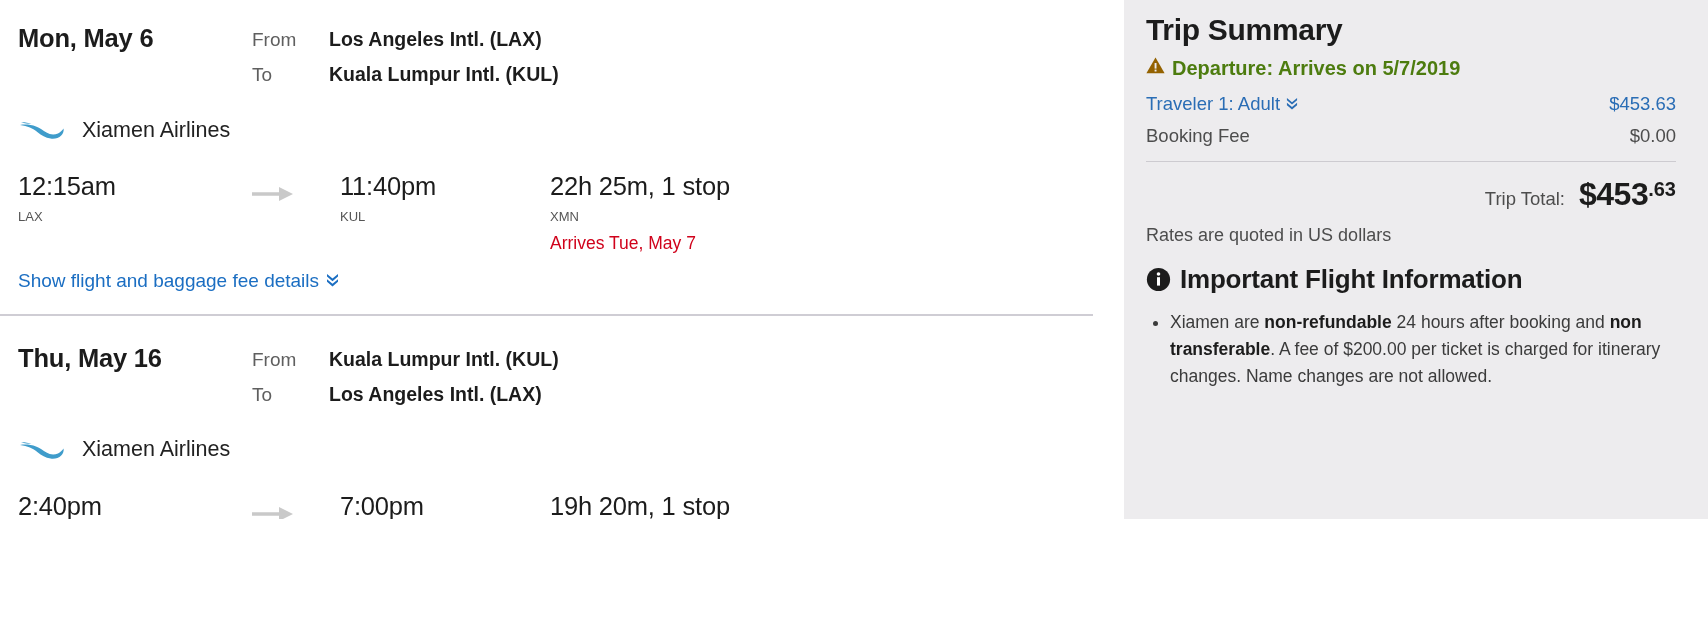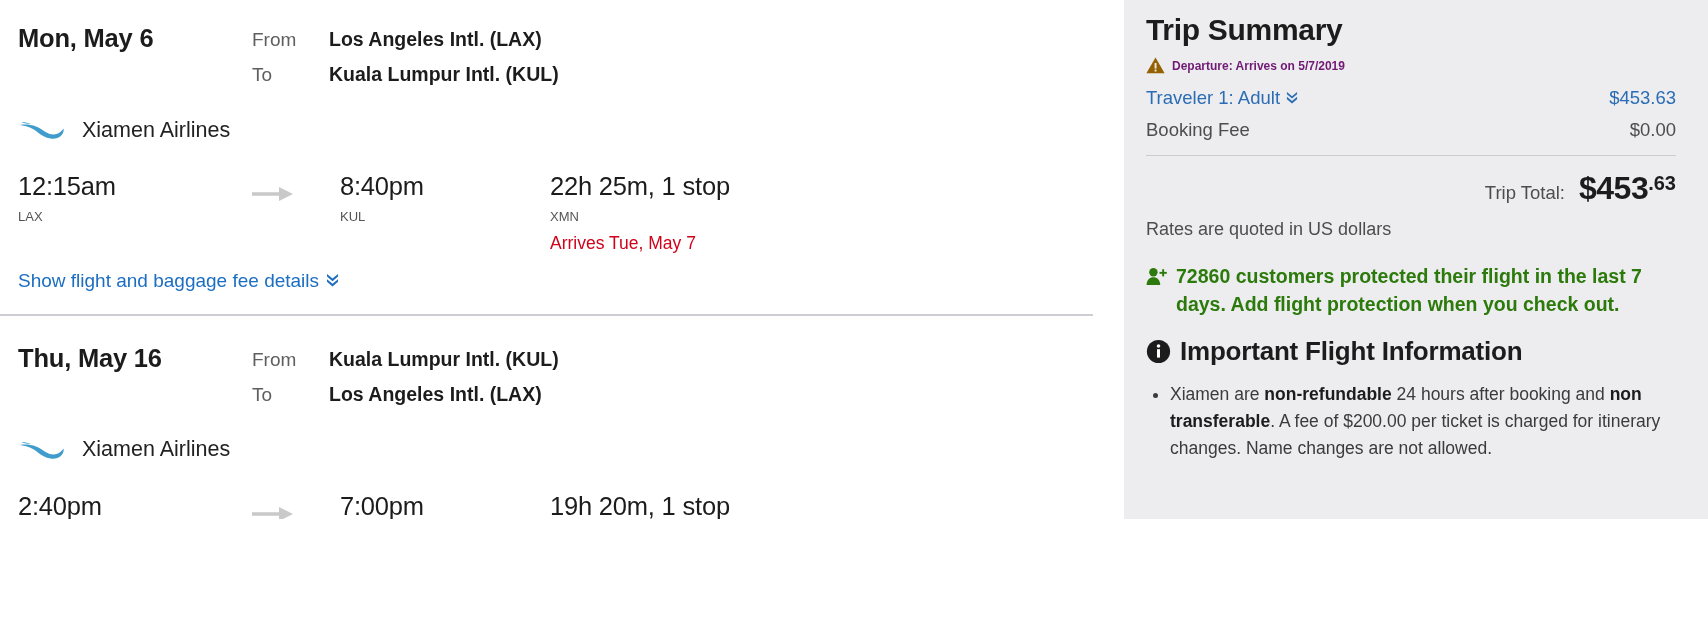--- a/index.html
+++ b/index.html
@@ -125,24 +125,24 @@
   .summary-title {
     font-size: 30px;
     font-weight: bold;
     color: #1c1c1c;
     letter-spacing: -0.3px;
     margin: 0 0 2px 0;
     line-height: 1.3;
   }
   .warn-line {
     display: flex;
-    align-items: center;
-    font-size: 12px;
-    font-weight: bold;
-    color: #701a75;
+    align-items: flex-start;
+    font-size: 20px;
+    font-weight: bold;
+    color: #4d7c0f;
     margin-top: 8px;
   }
   .warn-line .tri { margin-right: 7px; display: flex; }
 
   .price-row {
     display: flex;
     justify-content: space-between;
     align-items: baseline;
     font-size: 18.5px;
     margin-top: 10px;
@@ -254,21 +254,21 @@
         <div class="col-depart">
           <div class="time-big">12:15am</div>
           <div class="code-small">LAX</div>
         </div>
         <div class="col-arrow">
           <svg width="42" height="20" viewBox="0 0 42 20">
             <path d="M0,8.2 L27,8.2 L27,3 L41,10 L27,17 L27,11.8 L0,11.8 Z" fill="#c9c9c9"></path>
           </svg>
         </div>
         <div class="col-arrive">
-          <div class="time-big">8:40pm</div>
+          <div class="time-big">11:40pm</div>
           <div class="code-small">KUL</div>
         </div>
         <div class="col-dur">
           <div class="time-big">22h 25m, 1 stop</div>
           <div class="code-small">XMN</div>
           <div class="arrives-warn">Arrives Tue, May 7</div>
         </div>
       </div>
 
       <div class="show-details">
@@ -365,31 +365,20 @@
     <div class="hr"></div>
 
     <div class="total-row">
       <span class="total-label">Trip Total:</span>
       <span class="total-amount">$453</span>
       <span class="total-cents">.63</span>
     </div>
 
     <div class="rates-note">Rates are quoted in US dollars</div>
 
-    <div class="protect-block">
-      <span class="ppl">
-        <svg width="22" height="19" viewBox="0 0 22 19">
-          <circle cx="7.4" cy="5.2" r="4.2" fill="#2b7a0b"></circle>
-          <path d="M0.6,18 C0.6,12.8 3.8,10.2 7.4,10.2 C11,10.2 14.2,12.8 14.2,18 Z" fill="#2b7a0b"></path>
-          <rect x="16.2" y="2.2" width="1.9" height="7.2" fill="#2b7a0b"></rect>
-          <rect x="13.5" y="4.9" width="7.3" height="1.9" fill="#2b7a0b"></rect>
-        </svg>
-      </span>
-      <span>72860 customers protected their flight in the last 7 days. Add flight protection when you check out.</span>
-    </div>
 
     <div class="info-head">
       <span class="ico">
         <svg width="25" height="25" viewBox="0 0 25 25">
           <circle cx="12.5" cy="12.5" r="11.6" fill="#1c1c1c"></circle>
           <rect x="11" y="10.2" width="3" height="8.4" fill="#ffffff"></rect>
           <circle cx="12.5" cy="7" r="1.8" fill="#ffffff"></circle>
         </svg>
       </span>
       <span>Important Flight Information</span>

